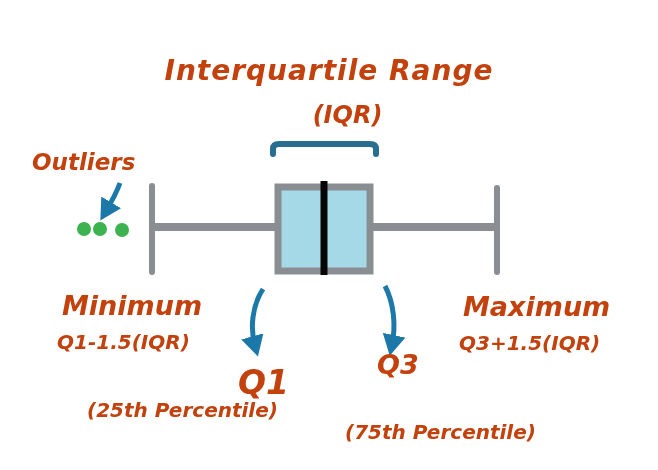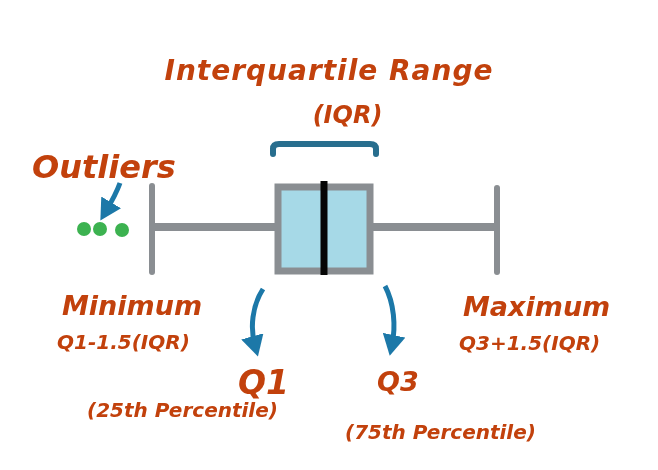--- a/index.html
+++ b/index.html
@@ -13,28 +13,28 @@
   .lbl{
     position:absolute;
     color:#c2410c;
     font-style:italic;
     font-weight:bold;
     white-space:nowrap;
     line-height:1;
   }
   .title{left:0;right:0;top:57px;text-align:center;font-size:28px;letter-spacing:1px;}
   .subtitle{left:0;right:0;top:103px;text-align:center;font-size:24px;padding-left:37px;}
-  .outliers{left:32px;top:151px;font-size:32px;}
+  .outliers{left:32px;top:151px;font-size:23px;}
   .minimum{left:62px;top:292px;font-size:27px;}
   .median{left:271px;top:289px;font-size:27px;}
   .maximum{left:463px;top:293px;font-size:27px;}
   .q1-formula{left:57px;top:332px;font-size:20px;}
   .q3-formula{left:459px;top:333px;font-size:20px;}
   .q1{left:238px;top:366px;font-size:33px;}
-  .q3{left:377px;top:368px;font-size:27px;}
+  .q3{left:377px;top:351px;font-size:27px;}
   .p25{left:87px;top:400px;font-size:20px;}
   .p75{left:345px;top:422px;font-size:20px;}
   svg{position:absolute;left:0;top:0;}
 </style>
 </head>
 <body>
 
 <div id="canvas">
 
   <svg width="658" height="470" viewBox="0 0 658 470">

